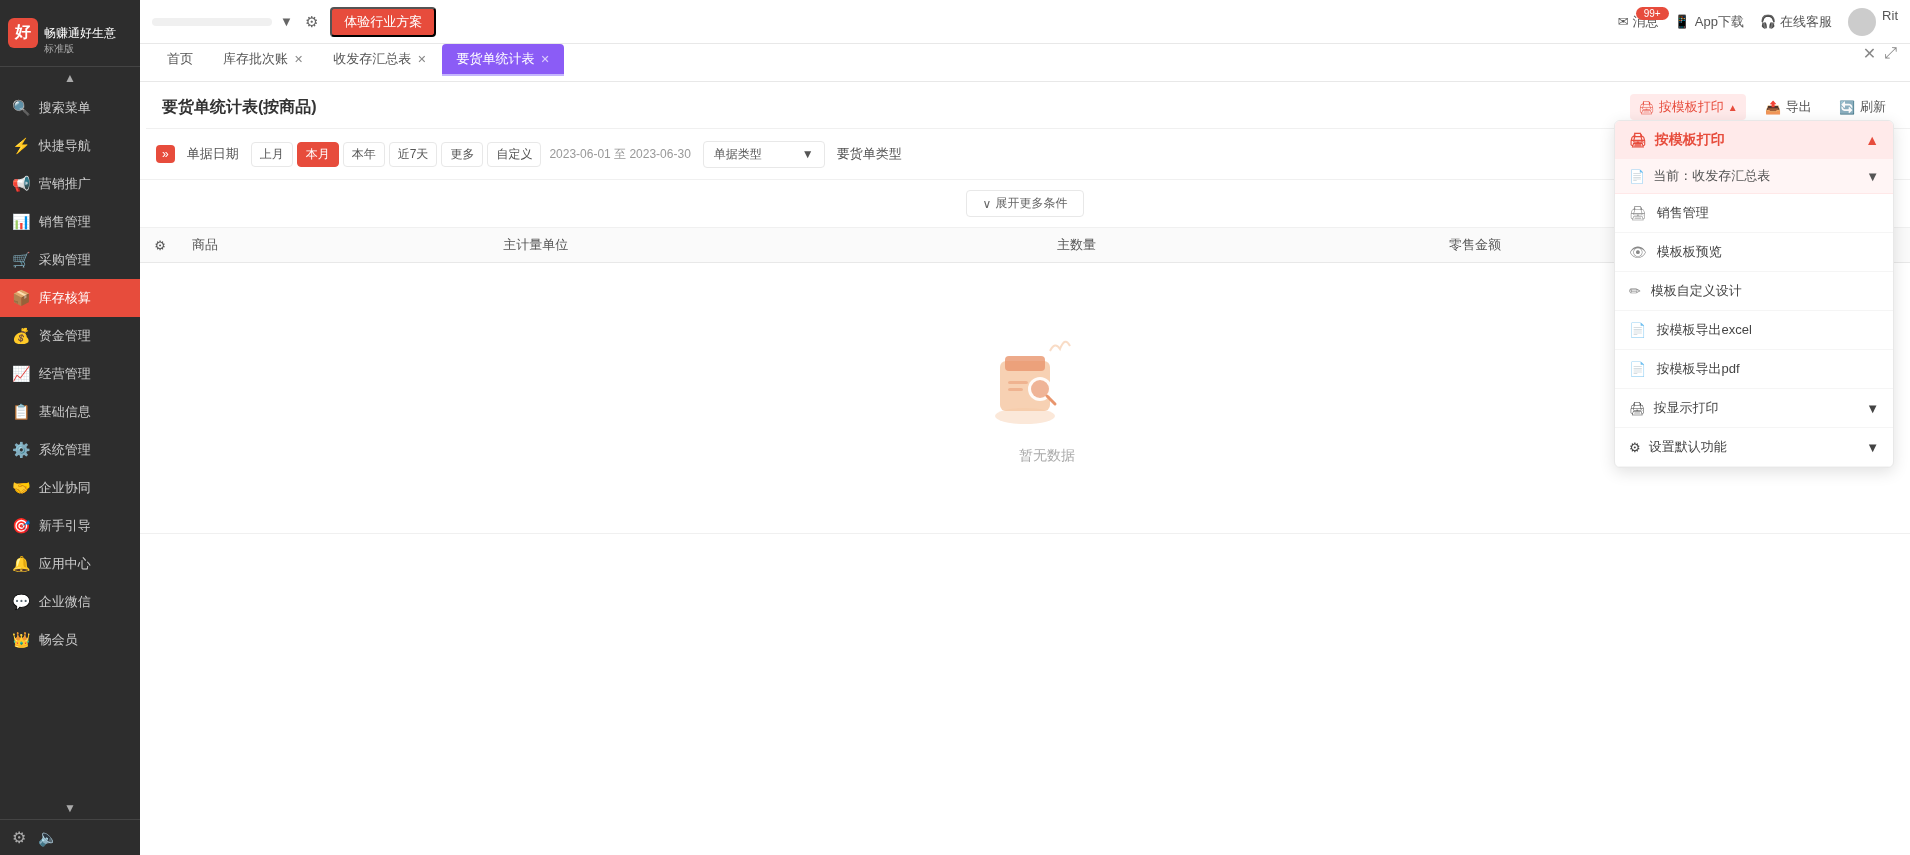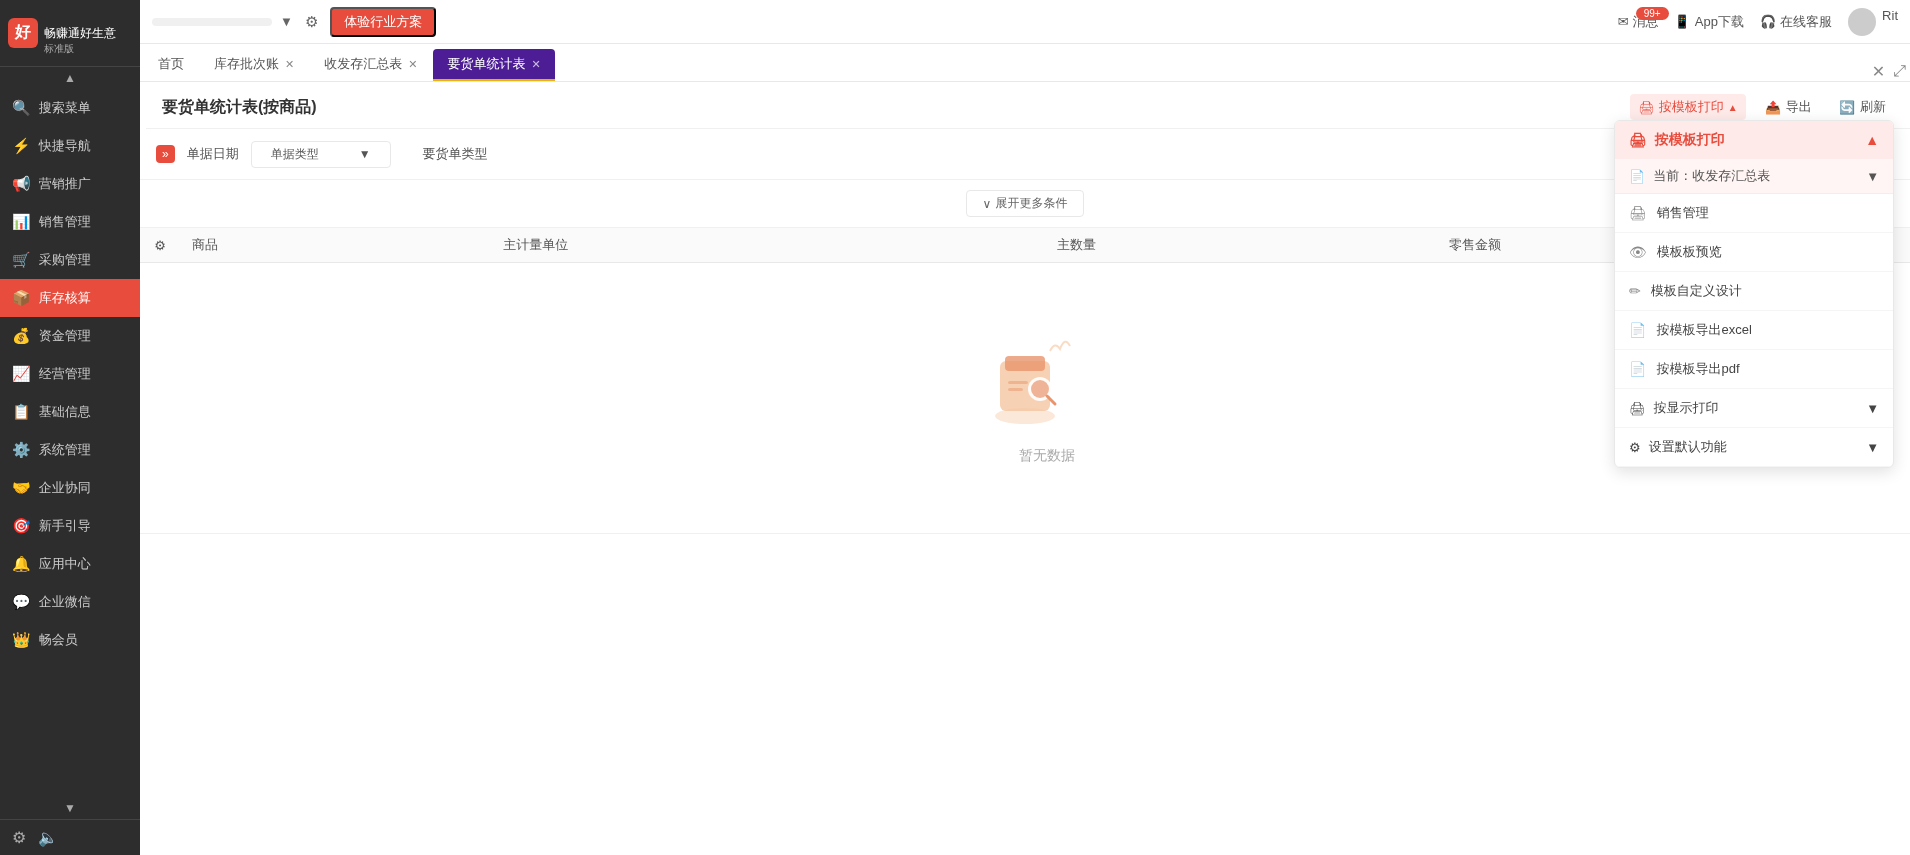--- a/index.html
+++ b/index.html
@@ -105,38 +105,38 @@
     }
     .topbar-user { display: flex; align-items: flex-start; gap: 6px; cursor: pointer; }
     .user-avatar { width: 28px; height: 28px; background: #ccc; border-radius: 50%; }
 
     
     .tabs-bar {
       height: 38px;
       background: #fff;
       border-bottom: 1px solid #e8e8e8;
       display: flex;
-      align-items: flex-end;
-      padding: 0 4px;
+      align-items: flex-start;
+      padding: 0 13px;
       gap: 2px;
       flex-shrink: 0;
     }
     .tab {
       padding: 6px 14px;
       font-size: 13px;
       color: #555;
       cursor: pointer;
       border-radius: 4px 4px 0 0;
       display: flex; align-items: center; gap: 6px;
       border-bottom: 2px solid transparent;
     }
     .tab.active {
-      background: #4c1d95;
+      background: #8b5cf6;
       color: #fff;
-      border-bottom: 2px solid #eab308;
+      border-bottom: 2px solid #c4b5fd;
     }
     .tab-close { font-size: 11px; cursor: pointer; opacity: 0.7; }
     .tabs-right { margin-left: auto; display: flex; gap: 8px; font-size: 16px; color: #888; }
 
     
     .page-content {
       flex: 1;
       overflow: auto;
       background: #f5f5f5;
       position: relative;
@@ -189,25 +189,25 @@
     }
     .date-label { font-size: 13px; color: #555; }
     .date-btns { display: flex; gap: 4px; align-items: center; }
     .date-btn {
       padding: 3px 8px; border-radius: 4px; font-size: 12px;
       border: 1px solid #e8e8e8; background: #fff; cursor: pointer; color: #555;
     }
     .date-btn.active { background: #e74c3c; color: #fff; border-color: #e74c3c; }
     .date-range { font-size: 12px; color: #999; margin-left: 4px; }
     .filter-dropdown {
-      border: 1px solid #e8e8e8; border-radius: 4px; padding: 4px 19px;
+      border: 1px solid #e8e8e8; border-radius: 4px; padding: 4px 10px;
       font-size: 12px; color: #555; display: flex; align-items: center; gap: 20px;
       cursor: pointer; min-width: 120px; background: #fff;
     }
-    .filter-label { font-size: 13px; color: #555; margin-left: 20px; }
+    .filter-label { font-size: 13px; color: #555; }
 
     .expand-more-btn {
       margin: 6px auto;
       display: flex; align-items: center; gap: 4px;
       border: 1px solid #e8e8e8; border-radius: 4px;
       padding: 4px 16px; font-size: 12px; color: #666;
       background: #fff; cursor: pointer; width: fit-content;
     }
 
     
@@ -509,20 +509,29 @@
             <span>刷新</span>
           </div>
         </div>
       </div>
 
       <div class="filter-bar">
         <div style="display:flex;align-items:center;gap:4px;">
           <div style="background:#e74c3c;color:#fff;border-radius:4px;padding:2px 6px;cursor:pointer;font-size:12px;">»</div>
         </div>
         <span class="date-label">单据日期</span>
+        <div class="date-btns">
+          <button class="date-btn">上月</button>
+          <button class="date-btn active">本月</button>
+          <button class="date-btn">本年</button>
+          <button class="date-btn">近7天</button>
+          <button class="date-btn">更多</button>
+          <button class="date-btn">自定义</button>
+          <span class="date-range">2023-06-01 至 2023-06-30</span>
+        </div>
         <div class="filter-dropdown">
           <span>单据类型</span>
           <span style="flex:1;"></span>
           <span>▼</span>
         </div>
         <span class="filter-label">要货单类型</span>
 
         <div style="flex:1;"></div>
         <span class="more-btn">···</span>
         <button class="settings-btn">设置</button>

